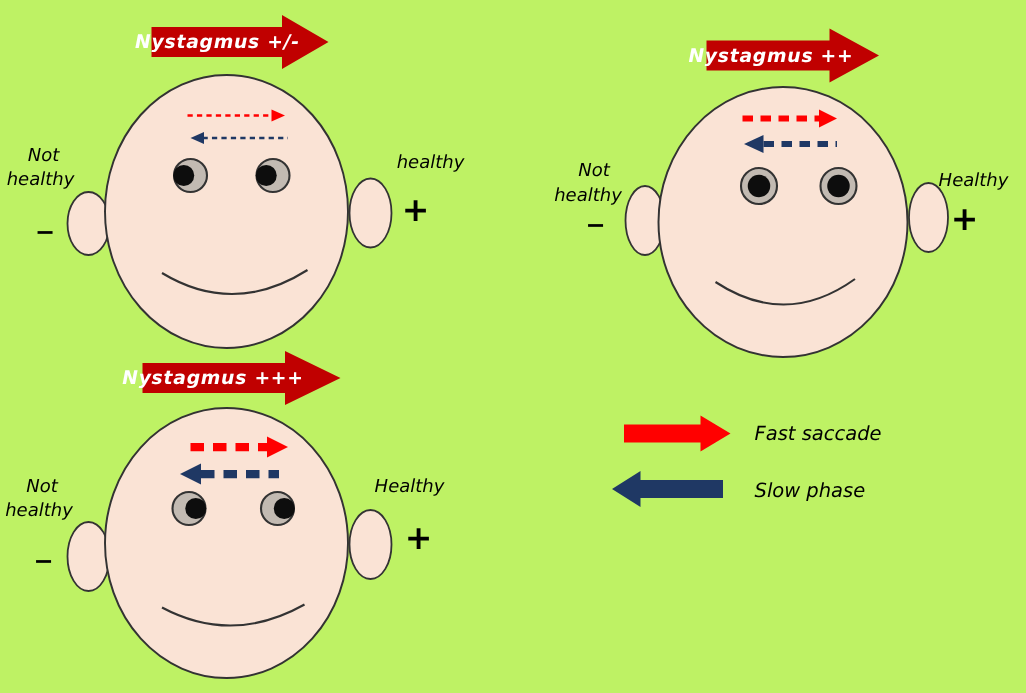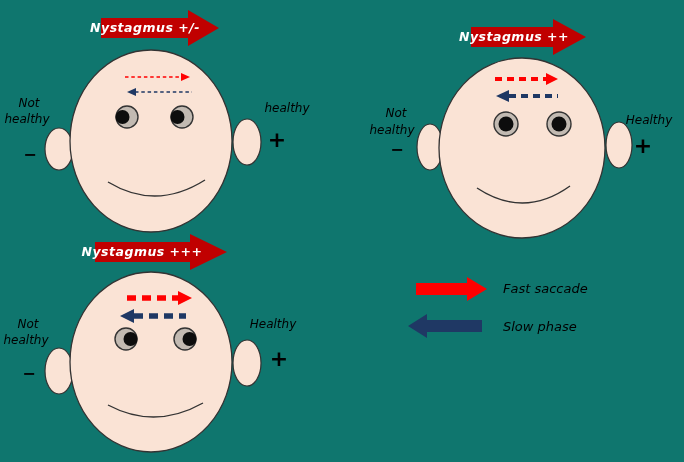--- a/index.html
+++ b/index.html
@@ -1,19 +1,19 @@
 <!DOCTYPE html>
 <html><head>
 <meta charset="utf-8">
 <style>
   html,body { margin:0; padding:0; background:#ffffff; }
   .canvas {
     position:relative;
     width:684px; height:462px;
-    background:#0f766e;
+    background:#bef264;
     font-family:"DejaVu Sans", sans-serif;
     overflow:hidden;
   }
   svg { display:block; }
   text {
     font-family:"DejaVu Sans", sans-serif;
   }
   .hand {
     font-style:italic;
     font-size:12px;

